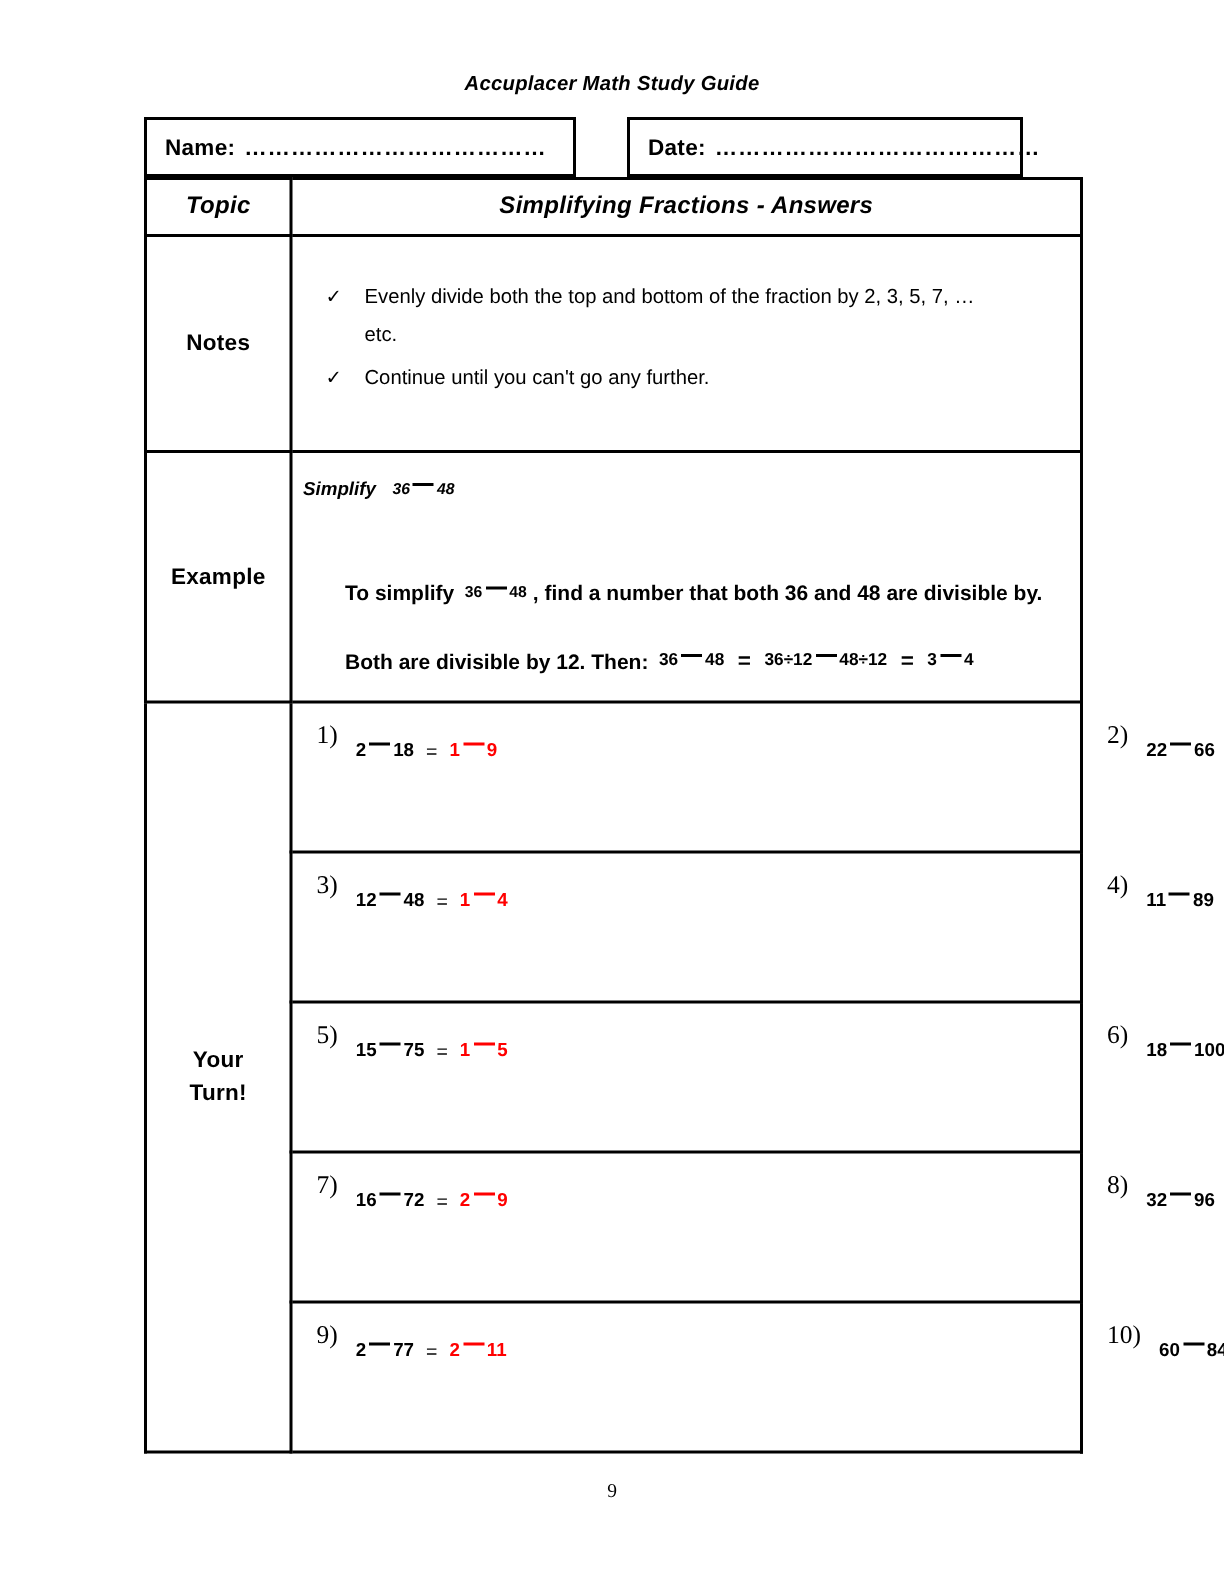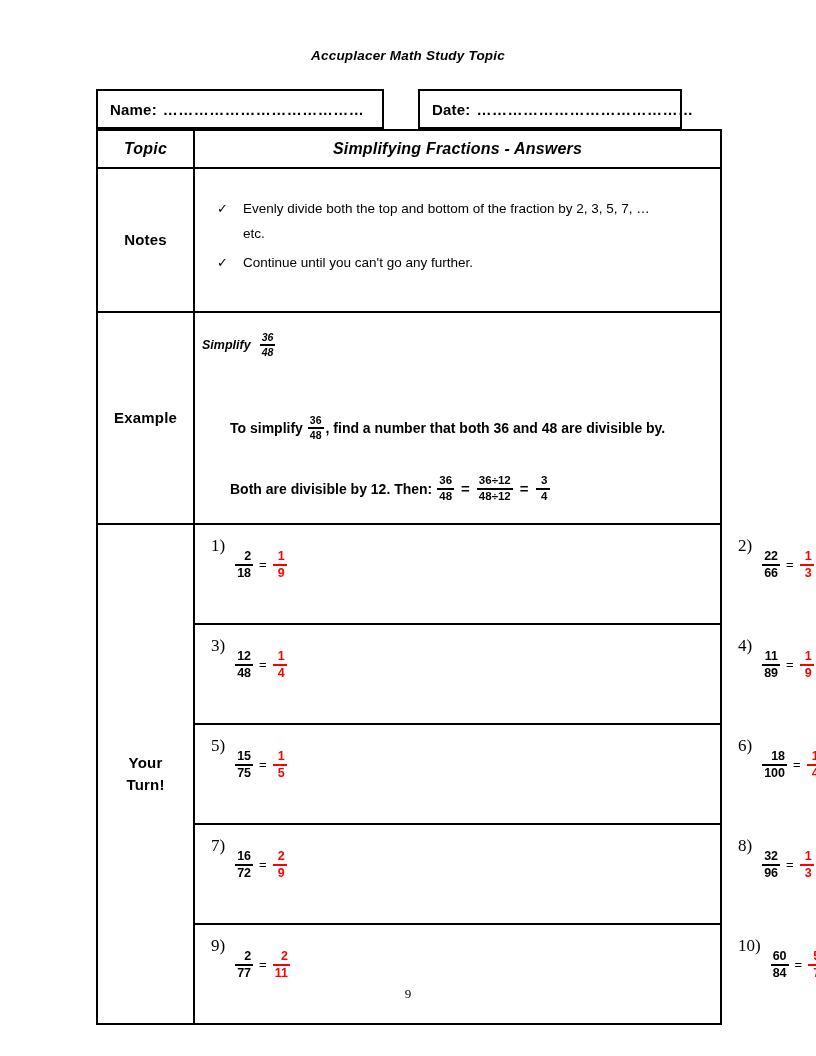--- a/index.html
+++ b/index.html
@@ -31,21 +31,21 @@
     font-size: 13.5px;
     font-weight: bold;
     font-style: italic;
     letter-spacing: 0.2px;
   }
 
   
   .sheet {
     position: absolute;
     left: 96px;
-    top: 89px;
+    top: 78px;
     width: 624px;
   }
 
   .namedate-row {
     display: flex;
     height: 40px;
   }
   .cell-name {
     width: 288px;
     border: 2px solid #000;
@@ -161,22 +161,22 @@
     align-items: center;
     flex-wrap: nowrap;
     margin-bottom: 10px;
     white-space: nowrap;
   }
   .ex-line2 { margin-bottom: 0; }
 
   
   .frac {
     display: inline-flex;
-    flex-direction: column;
-    align-items: flex-end;
+    flex-direction: row;
+    align-items: flex-start;
     justify-content: center;
     vertical-align: middle;
     line-height: 1.04;
     margin: 12px 2px;
   }
   .frac .num,
   .frac .den {
     display: block;
     padding: 0 2px;
     white-space: nowrap;
@@ -242,21 +242,21 @@
     text-align: center;
     font-size: 13px;
     font-family: "Liberation Serif", serif;
   }
 </style>
 </head>
 <body>
 
 <div class="page">
 
-  <div class="doc-header">Accuplacer Math Study Topic</div>
+  <div class="doc-header">Accuplacer Math Study Guide</div>
 
   <div class="sheet">
 
     <div class="namedate-row">
       <div class="cell-name">
         <span>Name:</span>
         <span class="dots" style="margin-left:6px;">…………………………………</span>
       </div>
       <div class="namedate-gap"></div>
       <div class="cell-date">

